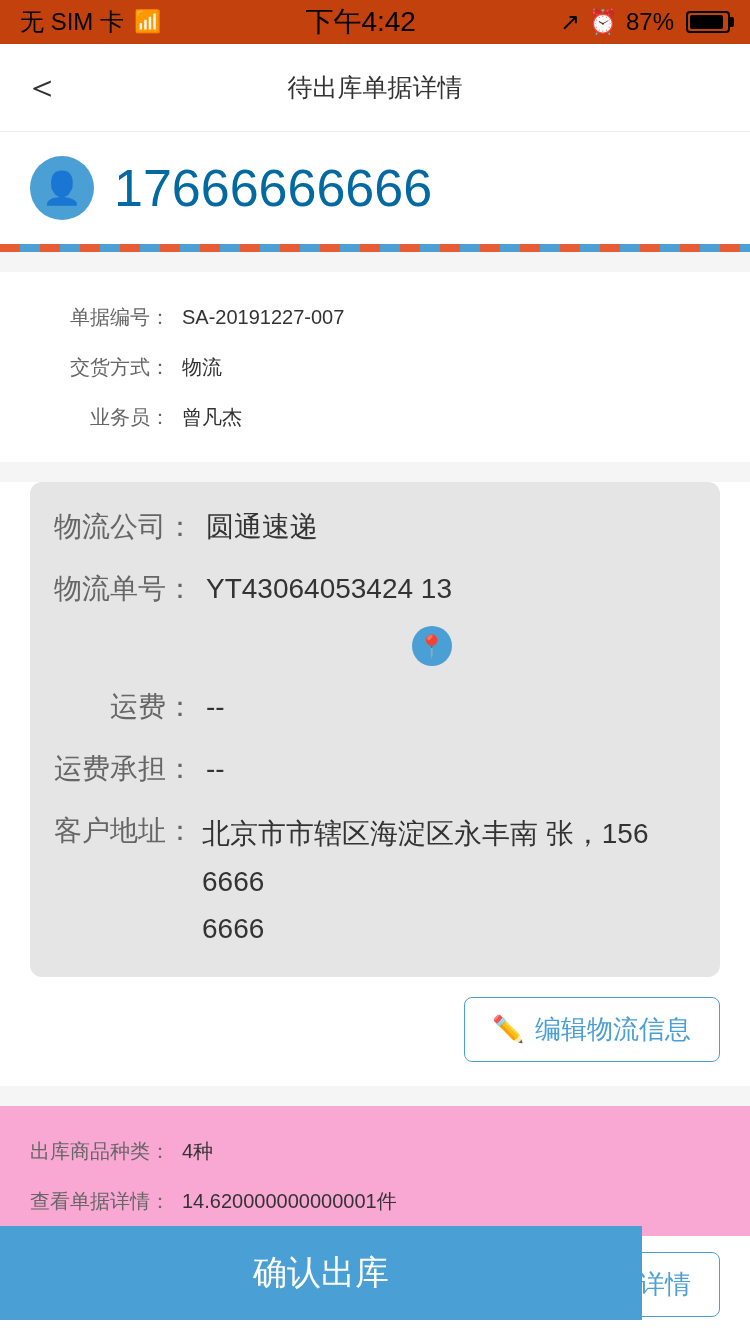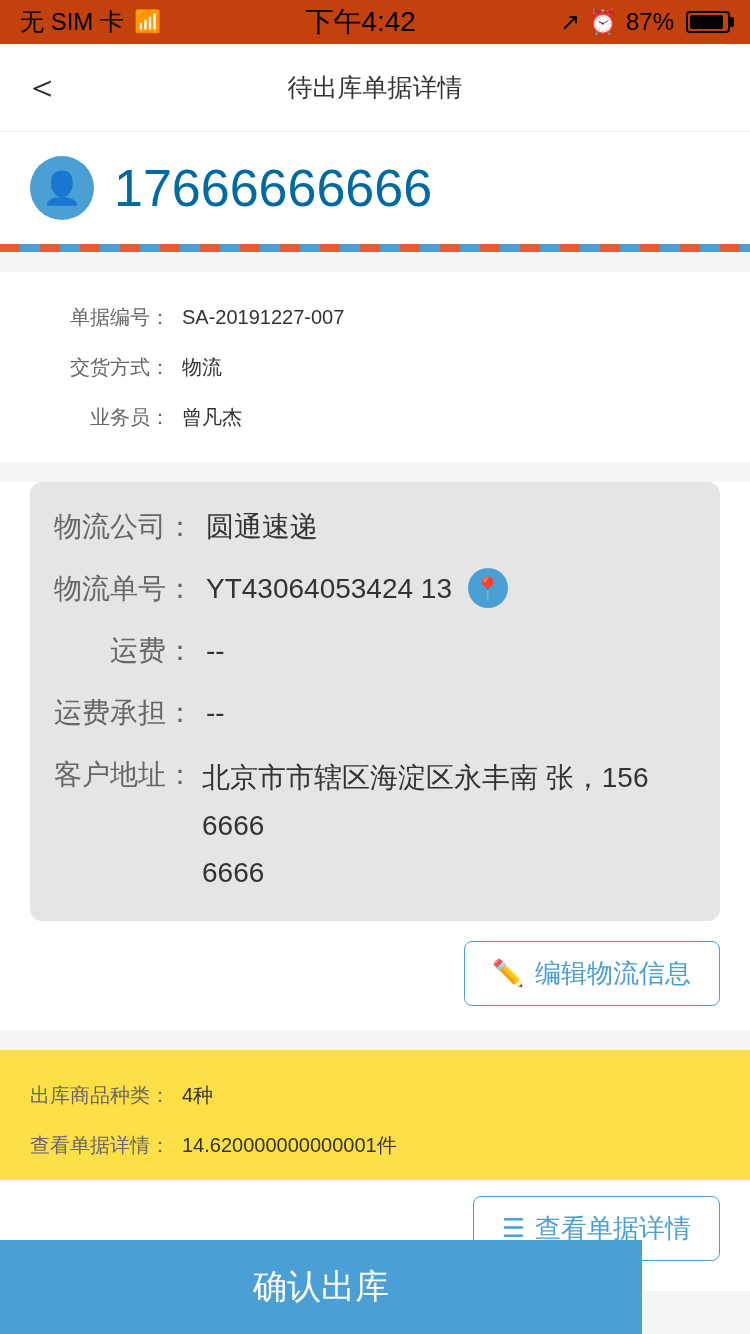--- a/index.html
+++ b/index.html
@@ -150,22 +150,23 @@
       background: #e5e5e5;
       border-radius: 12px;
       margin: 20px 30px;
       padding: 24px 24px;
     }
     .logistics-card .info-row {
       font-size: 28px;
     }
     .logistics-number-row {
       display: flex;
-      align-items: flex-start;
+      align-items: flex-end;
       gap: 16px;
+      flex-direction: column;
     }
     .location-icon {
       width: 40px; height: 40px;
       background: #4a9fd4;
       border-radius: 50%;
       display: flex;
       align-items: center;
       justify-content: center;
       color: white;
       font-size: 22px;
@@ -194,36 +195,36 @@
 
     
     .section-divider {
       width: 750px;
       height: 20px;
       background: #f5f5f5;
     }
 
     
     .summary-section {
-      background: #fde047;
+      background: #f9a8d4;
       padding: 30px 30px 20px 30px;
     }
 
     
     .view-details-btn {
       display: flex;
       justify-content: flex-end;
       padding: 16px 30px 30px 30px;
       background: #fff;
     }
 
     
     .confirm-btn-wrap {
       position: fixed;
-      bottom: 0;
+      bottom: 14px;
       left: 0;
       width: 642px;
       background: #4a9fd4;
       padding: 24px 0;
       display: flex;
       justify-content: center;
     }
     .confirm-btn {
       color: #fff;
       font-size: 34px;

